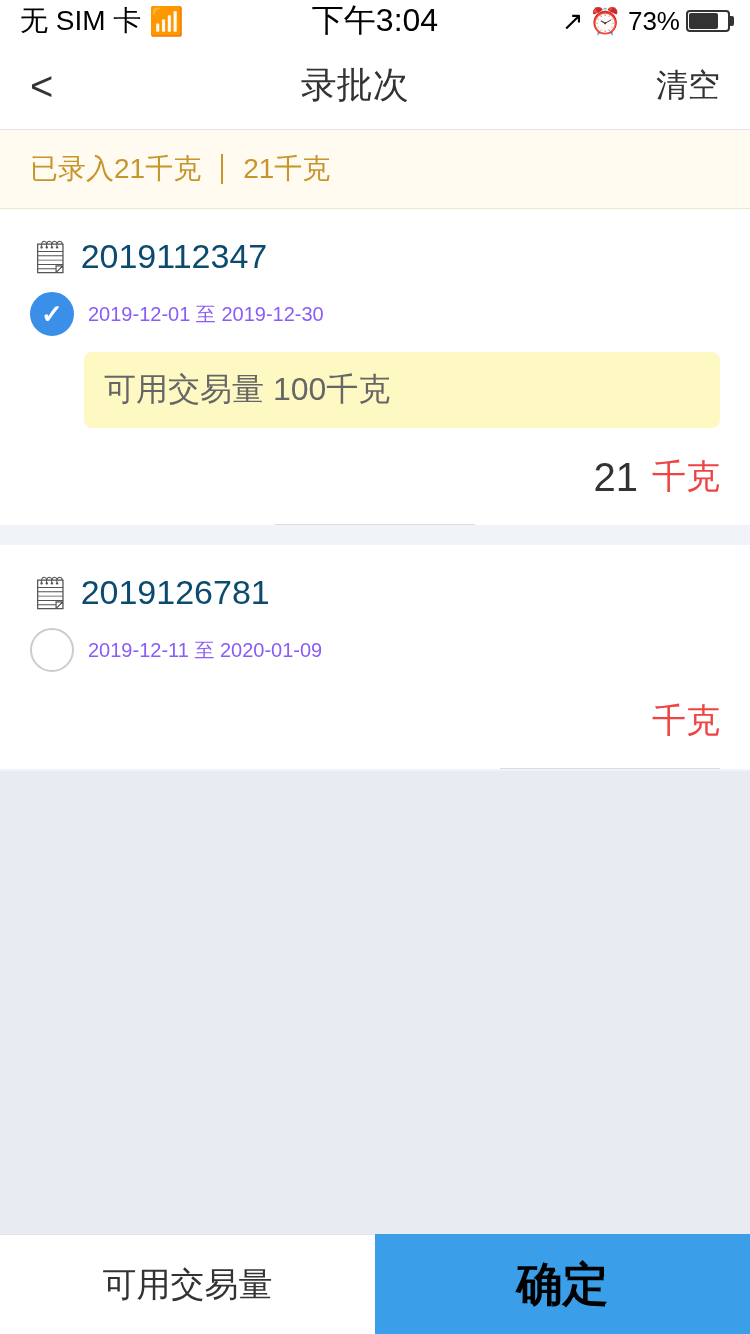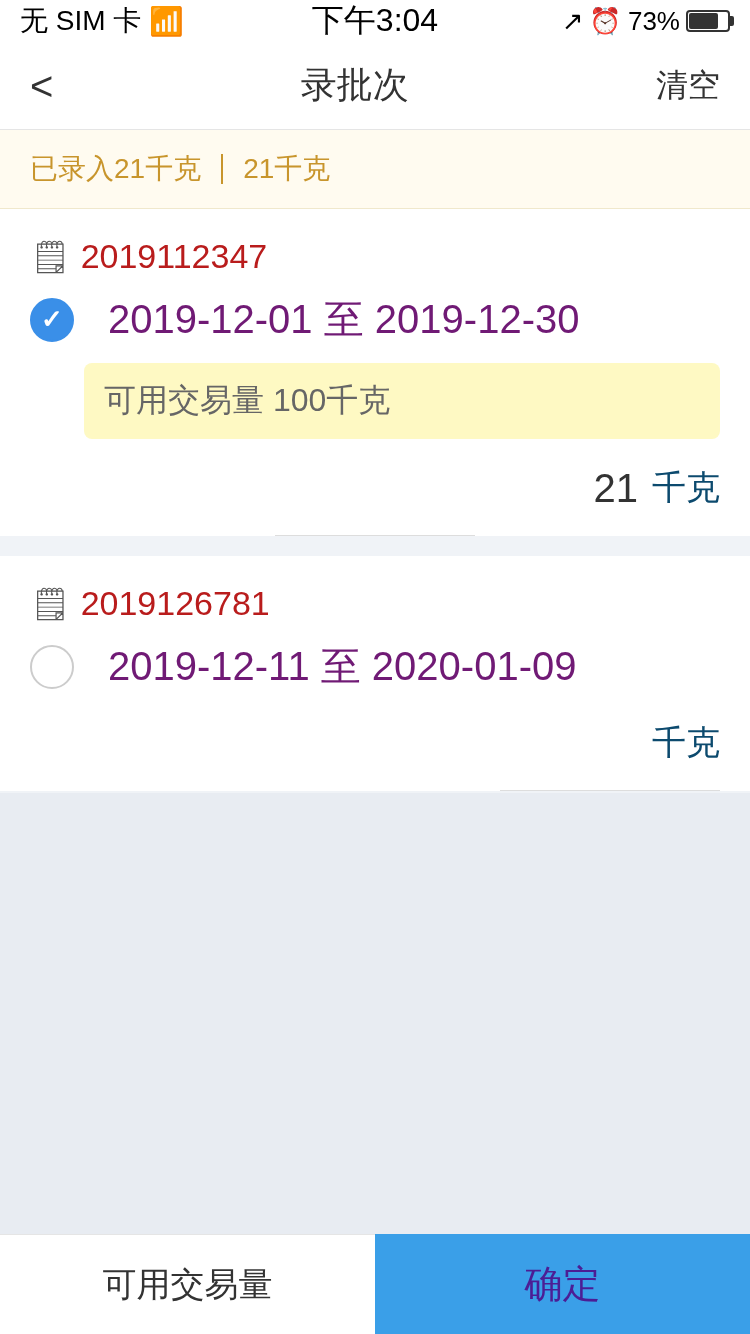--- a/index.html
+++ b/index.html
@@ -128,21 +128,21 @@
       align-items: center;
       padding: 28px 30px 10px 30px;
       gap: 10px;
     }
     .batch-id-icon {
       font-size: 32px;
       color: #555;
     }
     .batch-id {
       font-size: 34px;
-      color: #b91c1c;
+      color: #0c4a6e;
       font-weight: 500;
     }
     .batch-row {
       display: flex;
       align-items: center;
       padding: 6px 30px 10px 30px;
       gap: 14px;
     }
     .radio-circle {
       width: 44px;
@@ -158,23 +158,22 @@
       background: #3a8fe8;
       border-color: #3a8fe8;
     }
     .radio-circle.selected::after {
       content: '✓';
       color: #fff;
       font-size: 26px;
       font-weight: bold;
     }
     .batch-date {
-      font-size: 40px;
-      color: #701a75;
-      margin-left: 20px;
+      font-size: 20px;
+      color: #8b5cf6;
     }
     .batch-availability {
       margin: 6px 30px 10px 84px;
       background: #fef9c3;
       border-radius: 8px;
       padding: 16px 20px;
       font-size: 32px;
       color: #666;
     }
 
@@ -187,21 +186,21 @@
       gap: 14px;
     }
     .quantity-value {
       font-size: 40px;
       color: #333;
       font-weight: 400;
       margin-left: 36px;
     }
     .unit-label {
       font-size: 34px;
-      color: #0c4a6e;
+      color: #ef4444;
     }
     .quantity-input-area {
       display: flex;
       align-items: center;
       justify-content: flex-end;
       border-bottom: 1px solid #ccc;
       flex: 1;
       max-width: 340px;
     }
     .quantity-input {
@@ -253,25 +252,26 @@
       background: #fff;
       border: none;
       border-top: 1px solid #e5e5e5;
     }
     .btn-confirm {
       flex: 1;
       height: 100%;
       display: flex;
       align-items: center;
       justify-content: center;
-      font-size: 38px;
-      color: #4c1d95;
+      font-size: 46px;
+      color: #000000;
       background: #3a9fe8;
       border: none;
       border-top: 1px solid #3a9fe8;
+      font-weight: bold;
     }
 
     .main-content {
       display: flex;
       flex-direction: column;
       min-height: calc(1334px - 42px - 88px - 100px);
     }
   </style>
 </head>
 <body>

